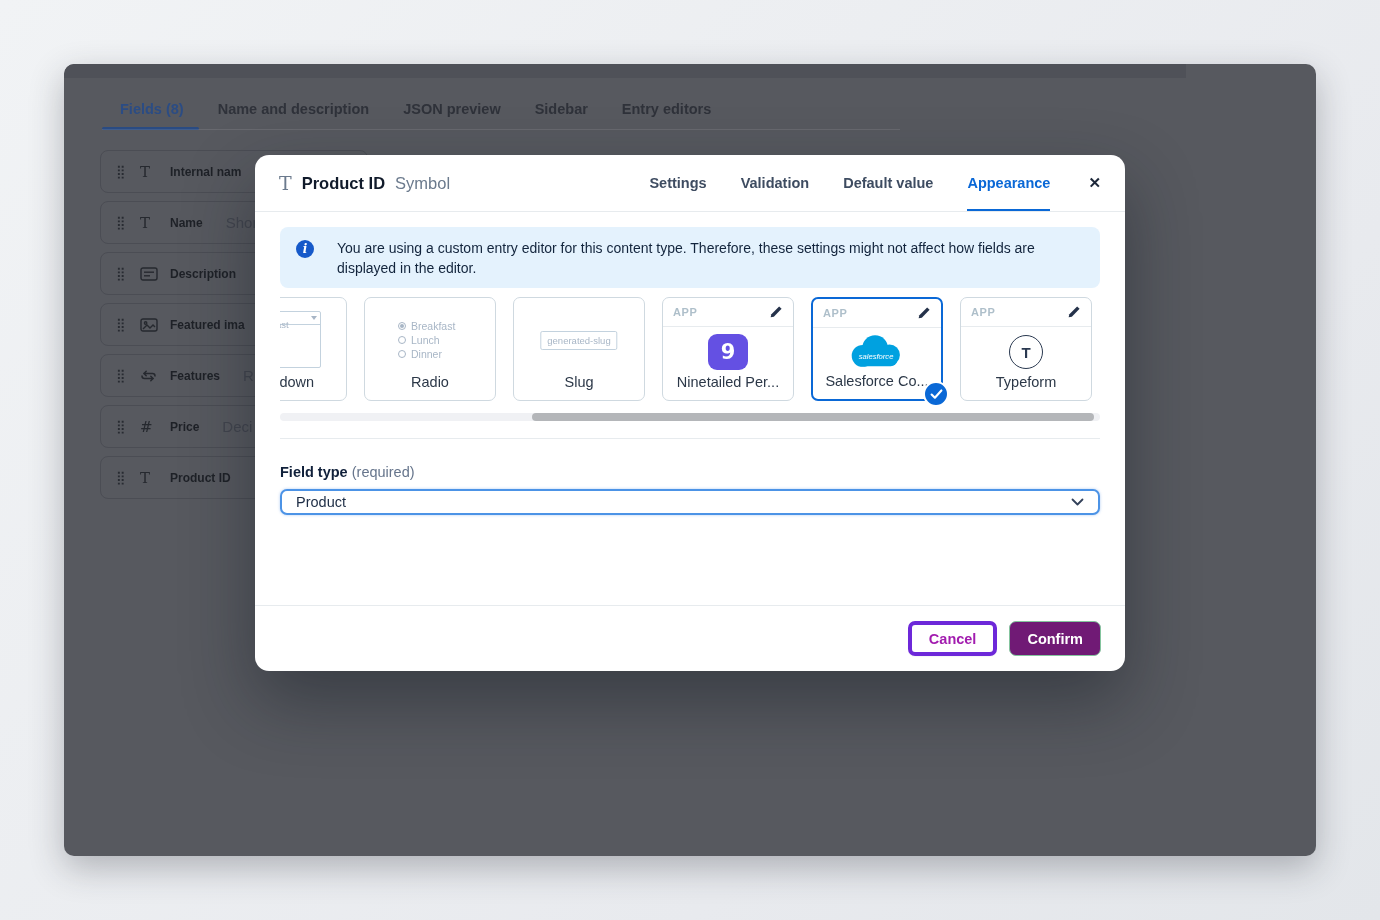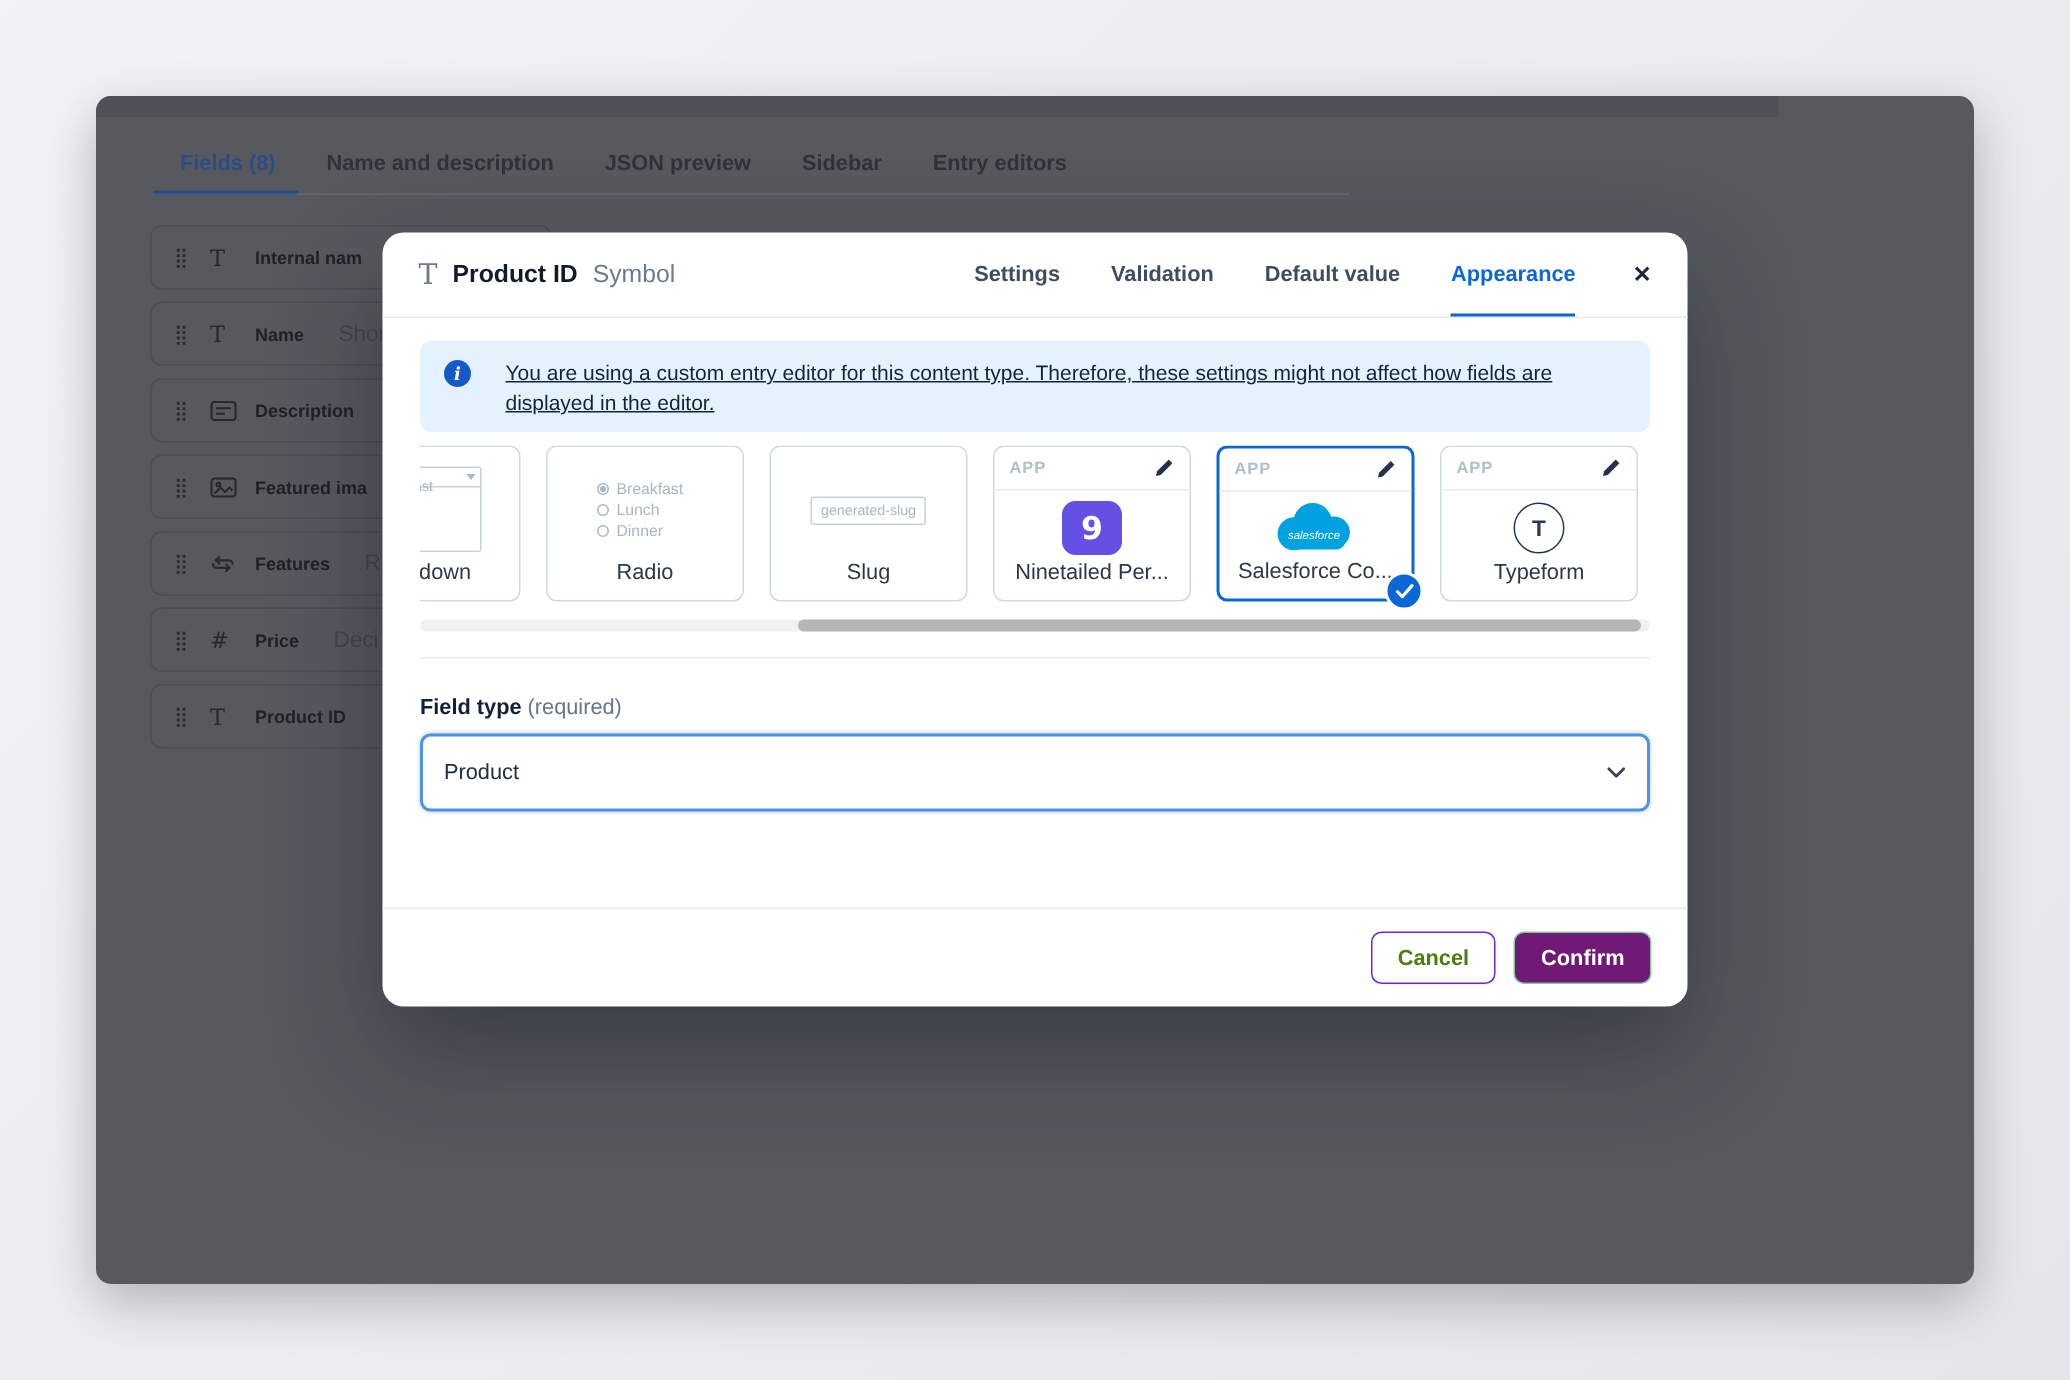--- a/index.html
+++ b/index.html
@@ -81,21 +81,21 @@
   .m-note {
     margin-top: 15px; min-height: 58px; background: #e4f2fd; border-radius: 8px;
     display: flex; gap: 23px; padding: 10px 16px; align-items: flex-start;
   }
   .note-icon {
     flex: none; width: 18px; height: 18px; border-radius: 50%; background: #1559c9;
     color: #fff; font-family: "DejaVu Serif", serif; font-style: italic; font-weight: 700;
     font-size: 12px; display: flex; align-items: center; justify-content: center;
     margin-top: 3px;
   }
-  .note-text { font-size: 14px; line-height: 20px; color: #12243c; padding-top: 1px; max-width: 770px; text-decoration: underline; }
+  .note-text { font-size: 14px; line-height: 20px; color: #12243c; padding-top: 1px; max-width: 770px; }
 
   .m-section-label { margin-top: 25px; font-size: 14px; font-weight: 500; color: #15233b; }
 
   .cards-viewport {
     margin-top: 9px; height: 114px; overflow: hidden;
     display: flex; gap: 17px; align-items: flex-start;
   }
   .w-card {
     position: relative; flex: none; width: 132px; height: 104px;
     border: 1.4px solid #cfd9e0; border-radius: 7px; background: #fff; cursor: pointer;
@@ -166,38 +166,38 @@
 
   .h-scrollbar { margin-top: 2px; height: 8px; border-radius: 4px; background: #f0f1f4; position: relative; }
   .h-thumb { position: absolute; left: 30.7%; width: 68.6%; top: 0; height: 8px; border-radius: 4px; background: #b4b6b9; cursor: pointer; }
 
   .m-divider { margin-top: 17px; height: 1px; background: #e7ebee; }
 
   .ft-label-row { margin-top: 25px; font-size: 14.5px; }
   .ft-label { font-weight: 700; color: #10203a; }
   .ft-required { color: #66758c; }
   .ft-select {
-    margin-top: 9px; height: 52px; border: 2px solid #4c93e6; border-radius: 7px;
+    margin-top: 9px; height: 26px; border: 2px solid #4c93e6; border-radius: 7px;
     box-shadow: 0 0 3px rgba(30,110,220,0.35);
     display: flex; align-items: center; padding: 0 14px; cursor: pointer; background: #fff;
   }
   .ft-value { font-size: 14.5px; color: #1c2c44; }
   .ft-chevron { margin-left: auto; display: flex; align-items: center; }
 
   .m-footer {
     position: absolute; left: 0; bottom: 0; width: 100%; height: 66px;
     border-top: 1px solid #e7ebee; display: flex; align-items: center;
     justify-content: flex-end; gap: 12px; padding: 0 24px;
   }
   .btn {
     height: 35px; padding: 0 17px; border-radius: 7px; font-size: 14.5px; font-weight: 700;
     display: flex; align-items: center; cursor: pointer;
     font-family: "Liberation Sans", sans-serif;
   }
-  .btn-cancel { background: #fff; border: 1px solid #6d28d9; color: #4d7c0f; box-shadow: 0 1px 1px rgba(20,30,40,0.04); }
+  .btn-cancel { background: #fff; border: 4px solid #6d28d9; color: #a21caf; box-shadow: 0 1px 1px rgba(20,30,40,0.04); }
   .btn-confirm { background: #701a75; border: 1px solid #84c59e; color: #ffffff; }
 </style>
 </head>
 <body>
 
 <div class="app-window">
   <div class="app-topbar"></div>
 
   <div class="bg-tab-underline"></div>
   <div class="bg-tab-divider"></div>

